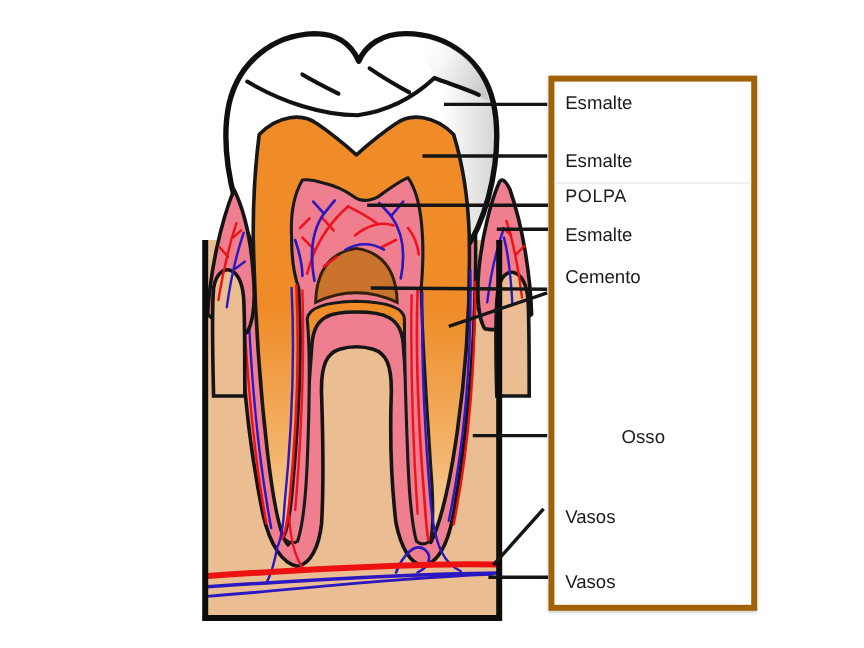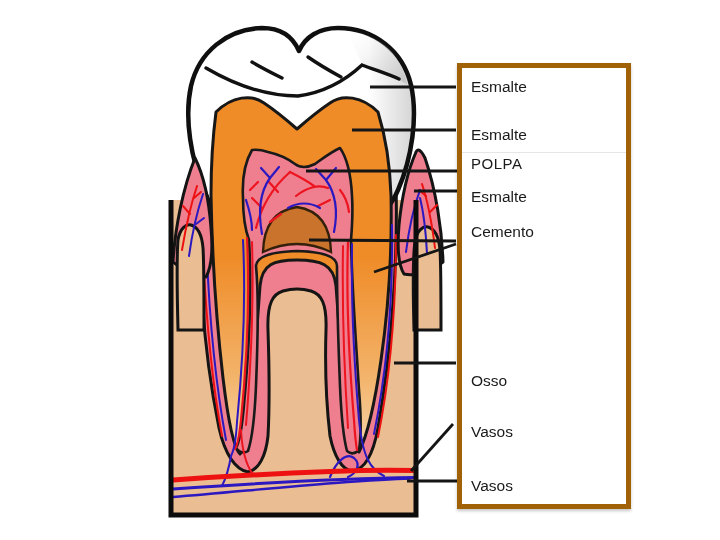--- a/index.html
+++ b/index.html
@@ -10,21 +10,21 @@
                background:#ffffff;border:5px solid #a16207;
                box-shadow:0 2px 3px rgba(0,0,0,0.22);}
   .panel-divider{position:absolute;left:0;top:84px;width:100%;height:1px;background:#e6e6e6;}
   .diagram-label{position:absolute;left:9px;font-size:15.5px;color:#1a1a1a;white-space:nowrap;}
   .diagram-label.big{font-size:15px;letter-spacing:0.5px;}
   .lbl-esmalte{top:10px;}
   .lbl-dentina{top:58px;}
   .lbl-polpa{top:87px;}
   .lbl-gengiva{top:120px;}
   .lbl-cemento{top:155px;}
-  .lbl-osso{top:304px;}
+  .lbl-osso{top:288px;margin-left:47px;}
   .lbl-vasos{top:355px;text-align:right;}
   .lbl-nervo{top:409px;}
 </style>
 </head>
 <body>
 
 <div id="stage">
 
   <svg id="figure-svg" width="720" height="540" viewBox="0 0 720 540">
     <defs>

